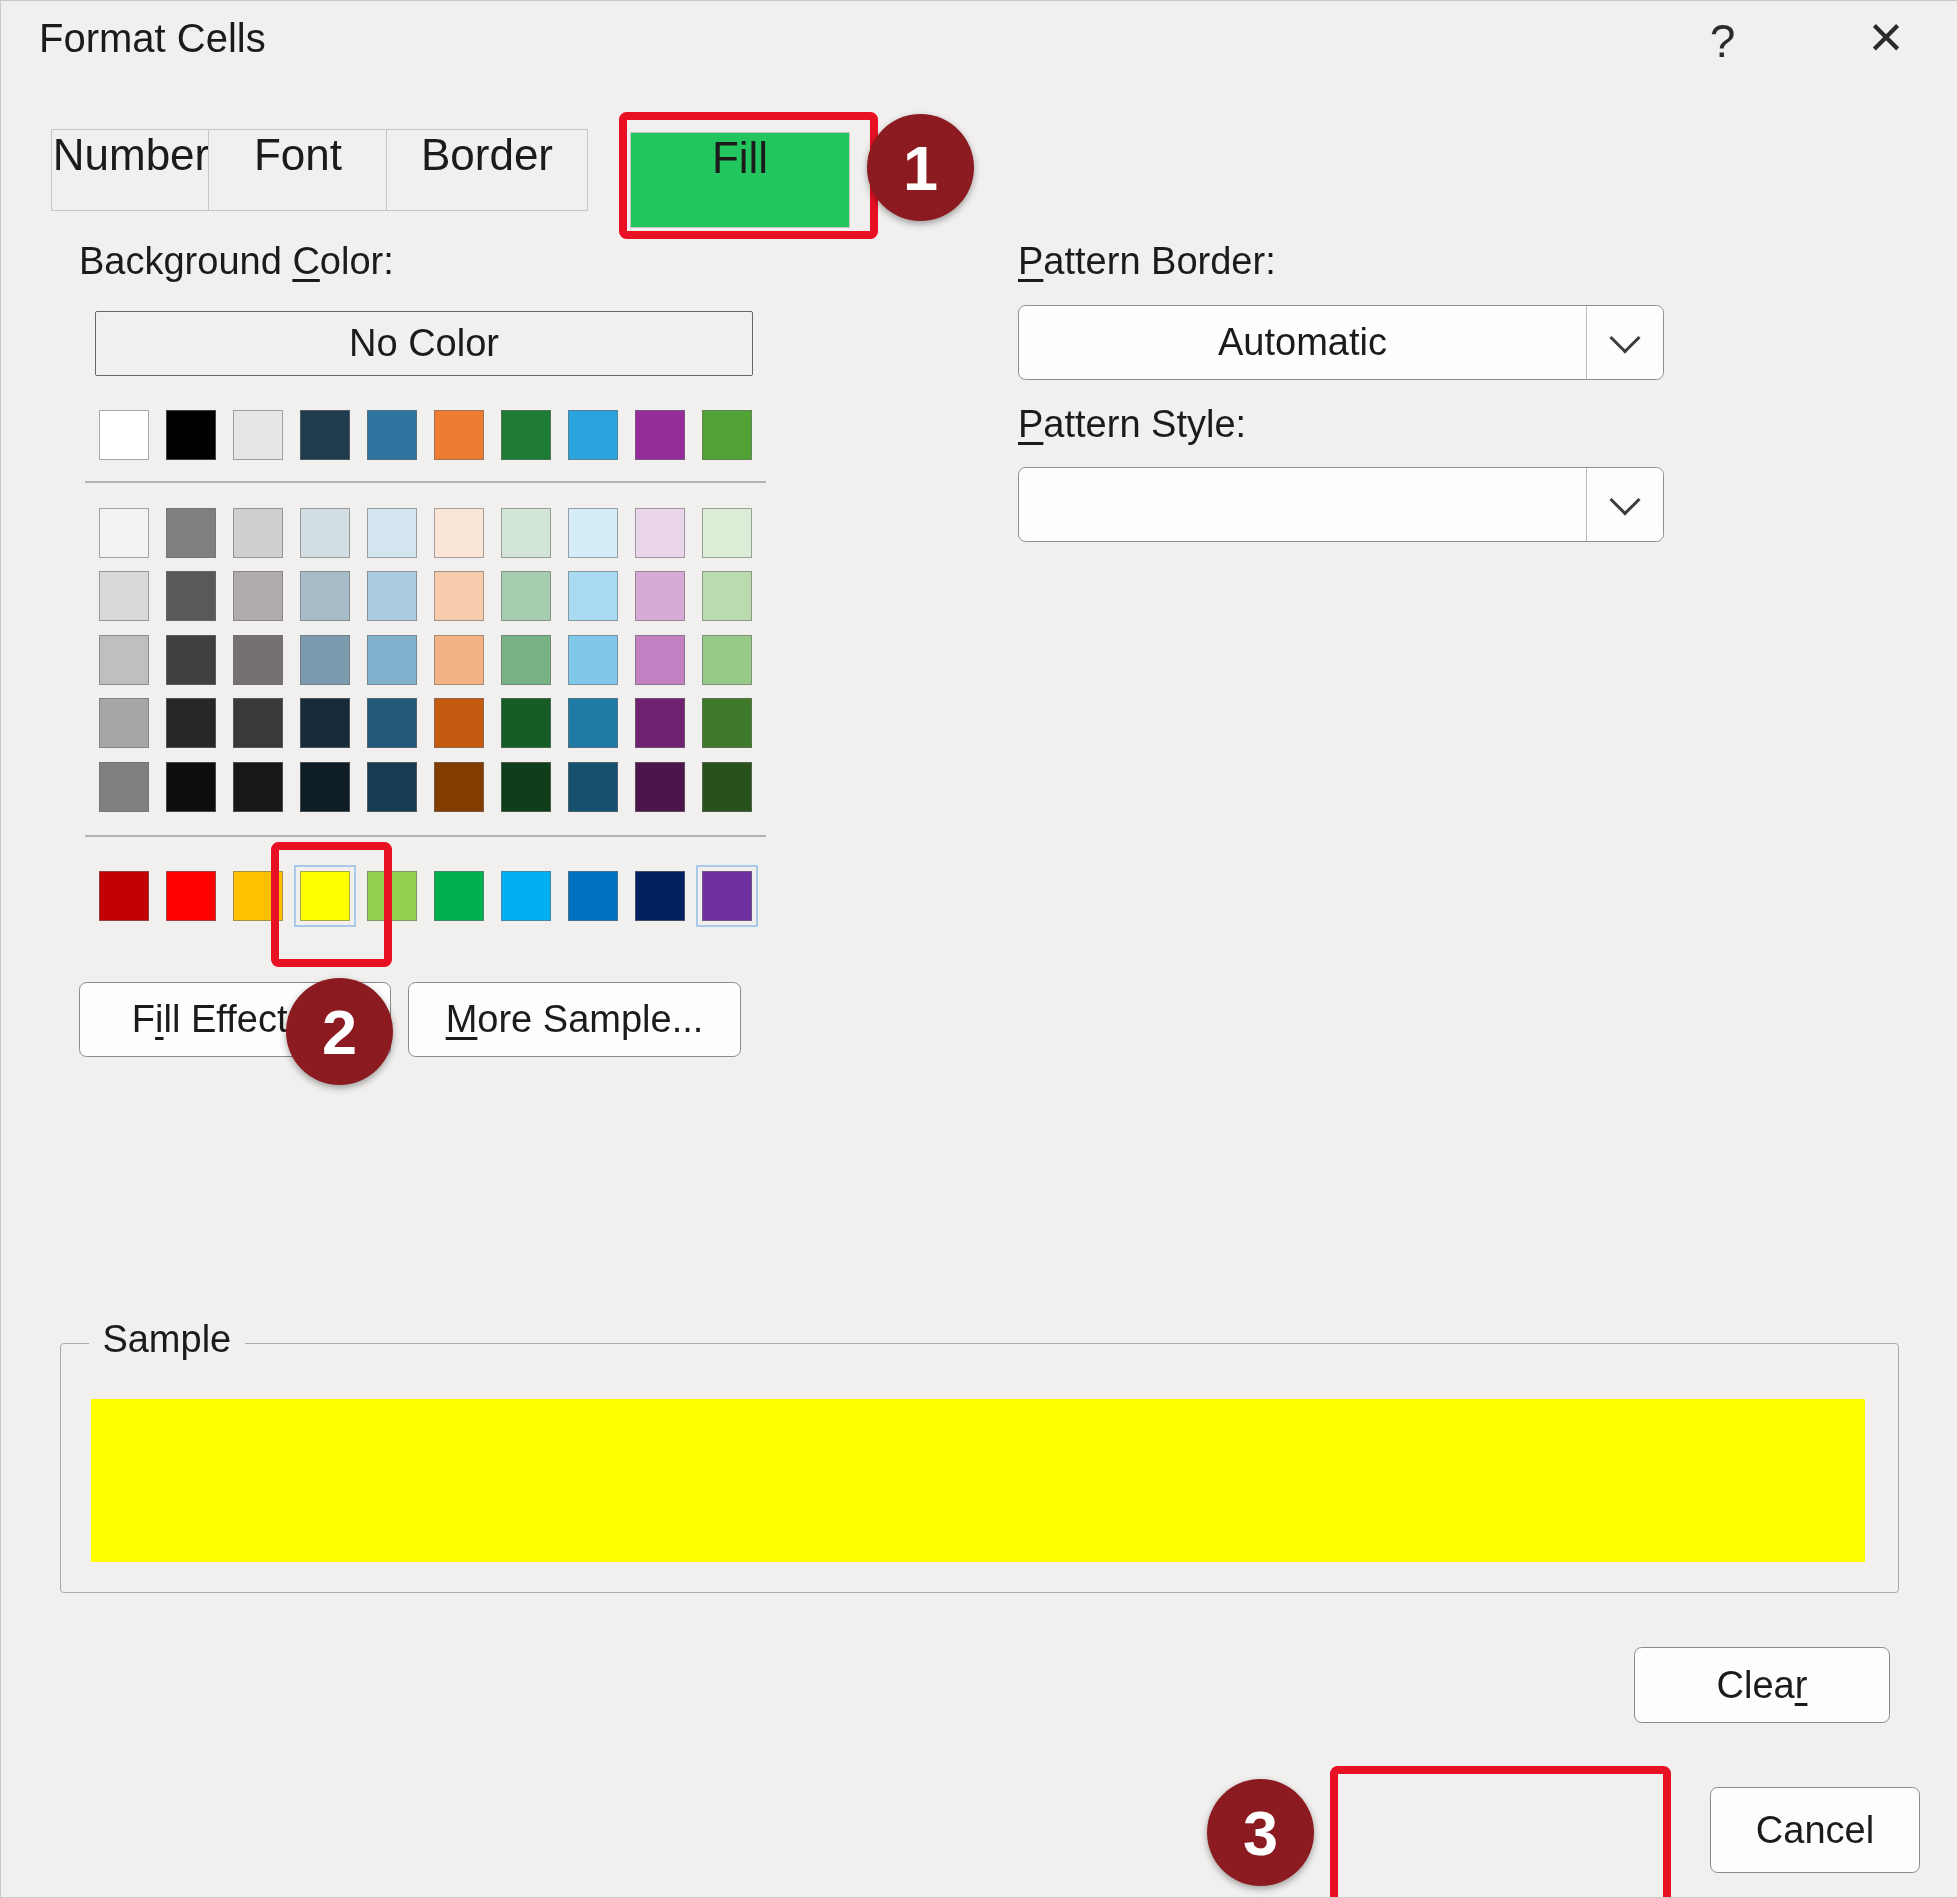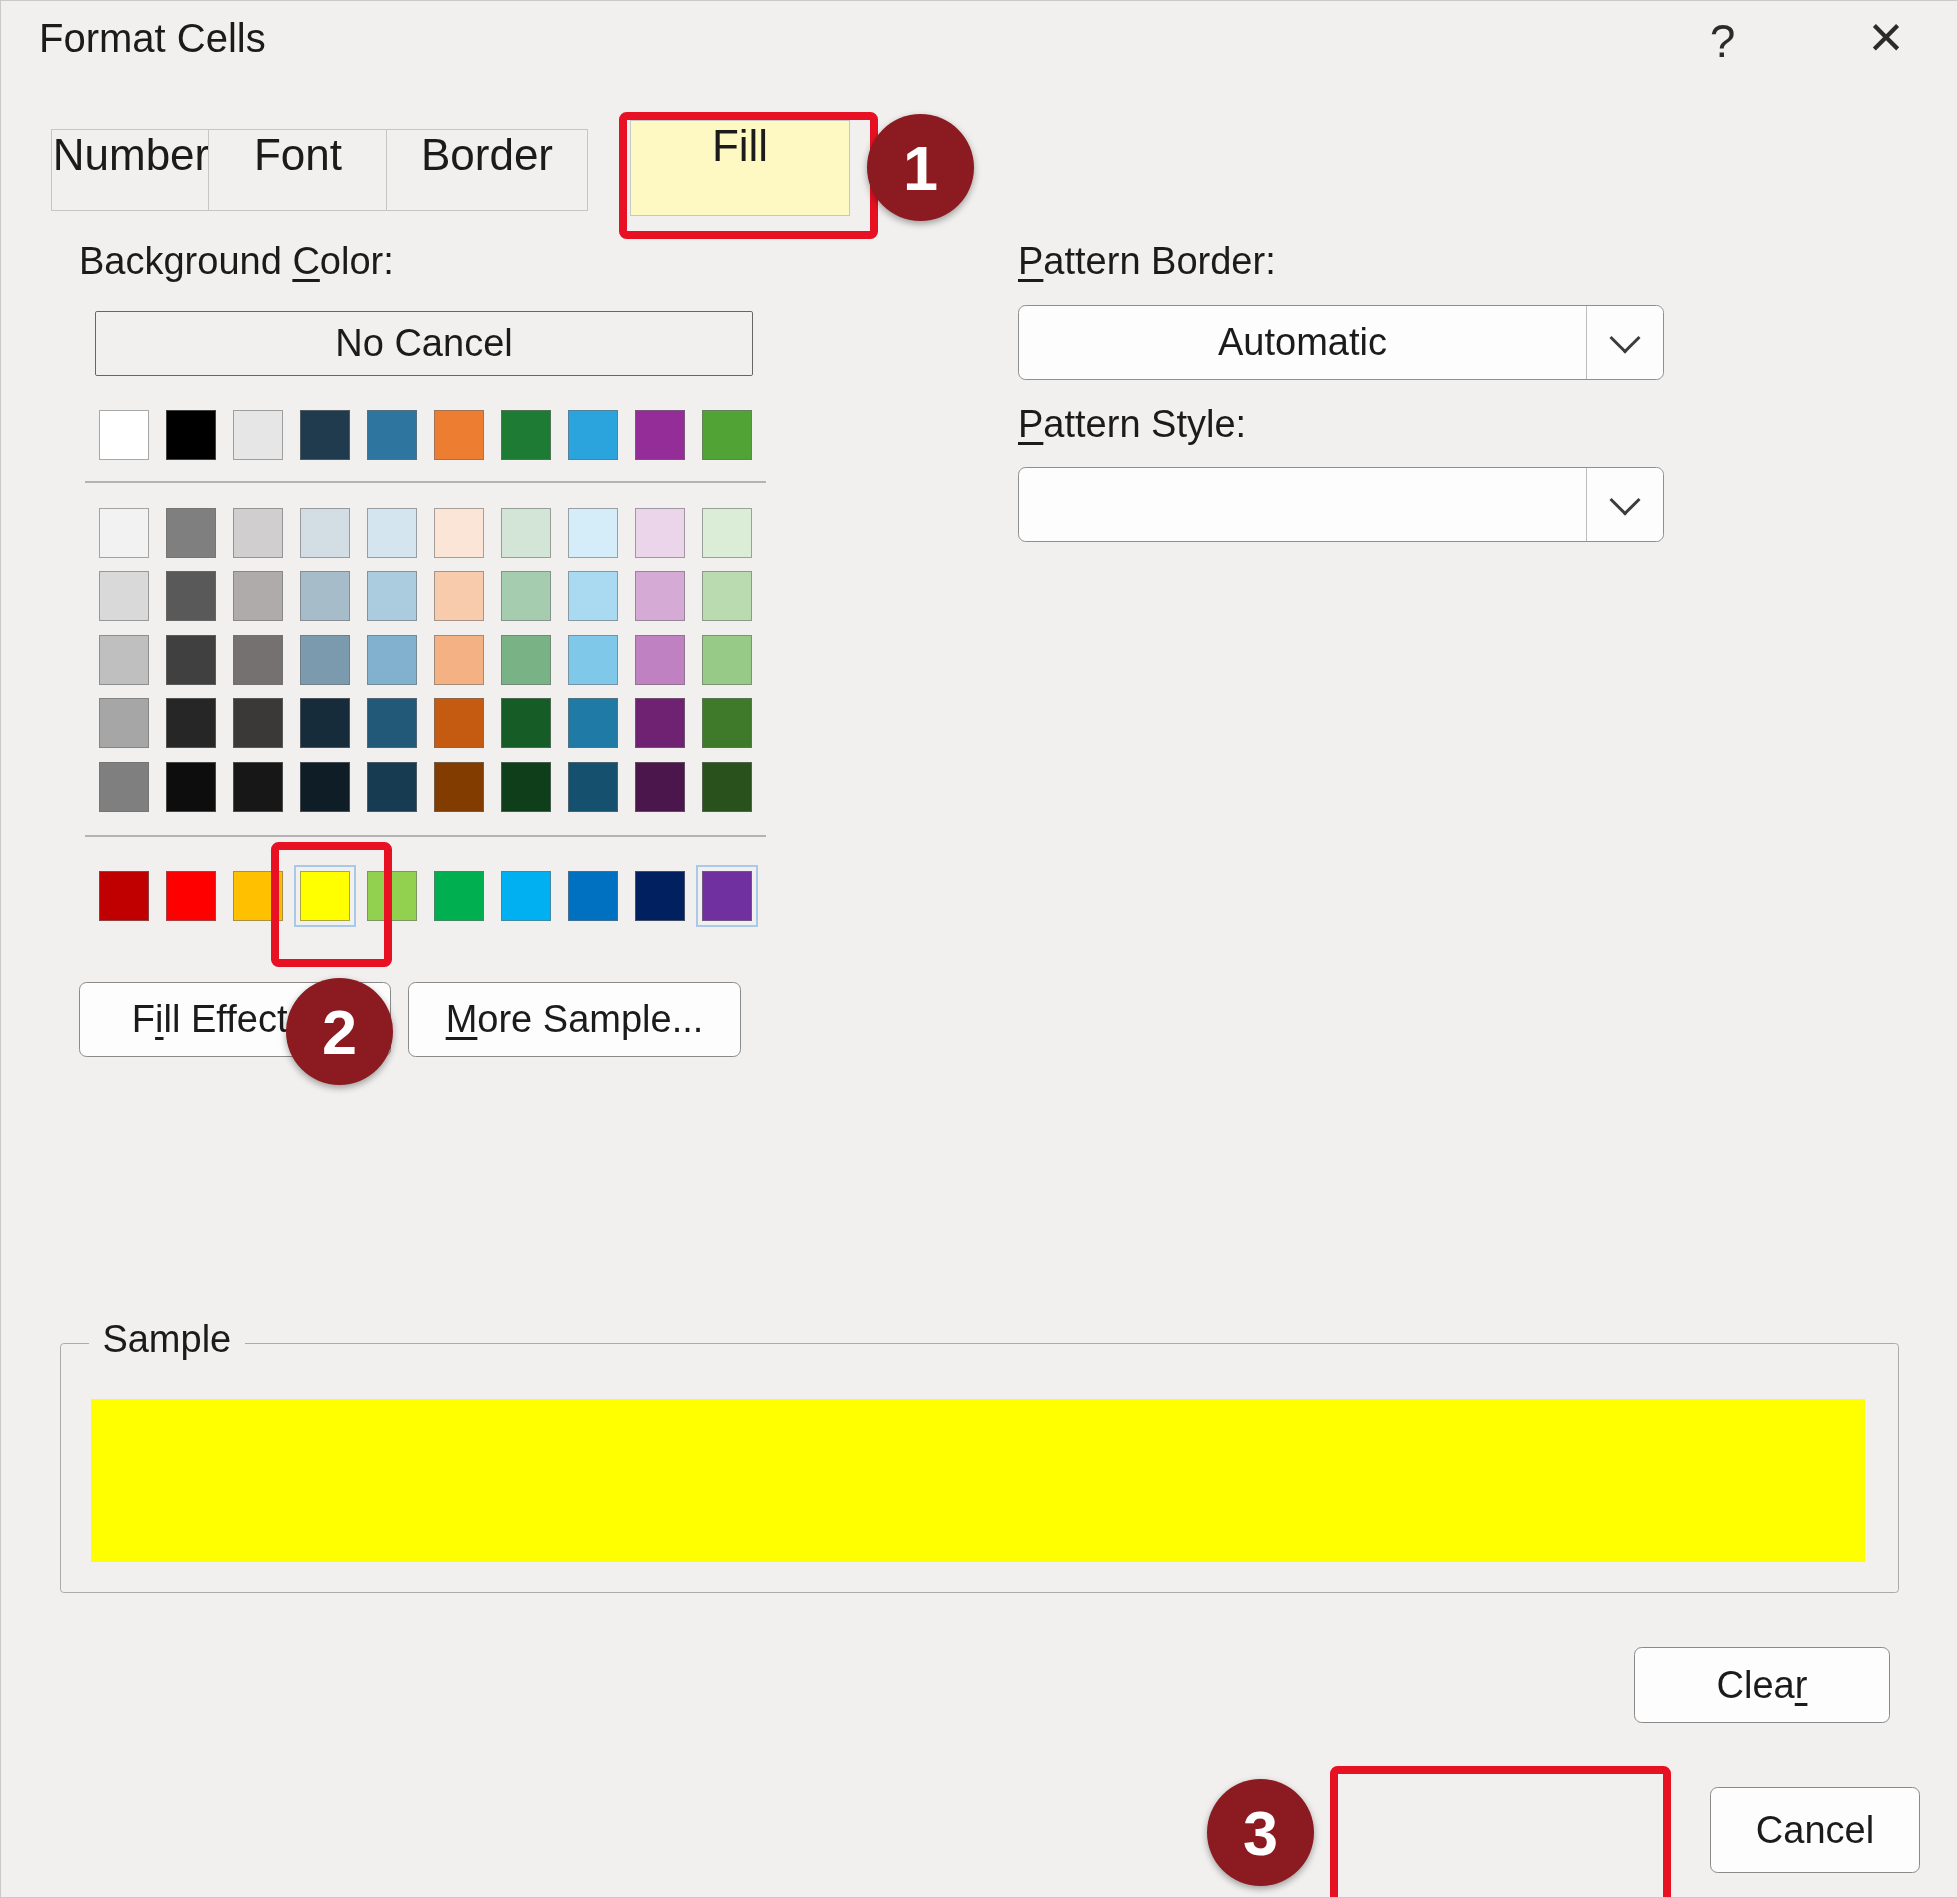--- a/index.html
+++ b/index.html
@@ -8,21 +8,21 @@
     font-family:"Liberation Sans",sans-serif;color:#1b1b1b;overflow:hidden;
     box-sizing:border-box;border:1px solid #c9c9c9;
   }
   .abs{position:absolute;}
   .title{position:absolute;left:38px;top:15.3px;font-size:40px;}
   .titlebtn{position:absolute;top:7.6px;font-weight:300;color:#2b2b2b;text-align:center;}
   .tab{
     position:absolute;display:flex;justify-content:center;
     background:#f1f0ef;border:1.9px solid #c6c6c6;font-size:44px;box-sizing:border-box;
   }
-  .tab.active{background:#fef9c3;}
+  .tab.active{background:#22c55e;margin-top:12px;}
   .label{position:absolute;font-size:38px;white-space:nowrap;}
   .ac{text-decoration:underline;text-underline-offset:4.8px;}
   .btn{
     position:absolute;display:flex;align-items:center;justify-content:center;
     background:#fdfdfd;border:1.9px solid #8a8a8a;border-radius:7.6px;font-size:38px;
     box-sizing:border-box;white-space:nowrap;
   }
   .btn.flat{background:#f1f0ef;border:1.9px solid #666;border-radius:1.9px;}
   .btn.default{border:2.9px solid #1e5a96;}
   .prow{display:flex;gap:17px;}
@@ -71,21 +71,21 @@
   <div class="tab" style="left:385px;top:128px;width:202px;height:82px;">
     <span>Border</span>
   </div>
   <div class="tab active" style="left:629px;top:119px;width:220px;height:96px;">
     <span>Fill</span>
   </div>
 
   <div class="label" style="left:78px;top:239px;"><span>Background </span><span class="ac">C</span><span>olor:</span></div>
 
   <div class="btn flat" style="left:94px;top:310px;width:658px;height:65px;">
-    <span>No Cancel</span>
+    <span>No Color</span>
   </div>
 
   <div class="abs prow" style="left:98px;top:409px;">
       <div class="swatch" style="background: rgb(255, 255, 255);"></div>
       <div class="swatch" style="background: rgb(0, 0, 0);"></div>
       <div class="swatch" style="background: rgb(231, 230, 230);"></div>
       <div class="swatch" style="background: rgb(31, 59, 77);"></div>
       <div class="swatch" style="background: rgb(46, 117, 160);"></div>
       <div class="swatch" style="background: rgb(237, 125, 49);"></div>
       <div class="swatch" style="background: rgb(30, 123, 52);"></div>

